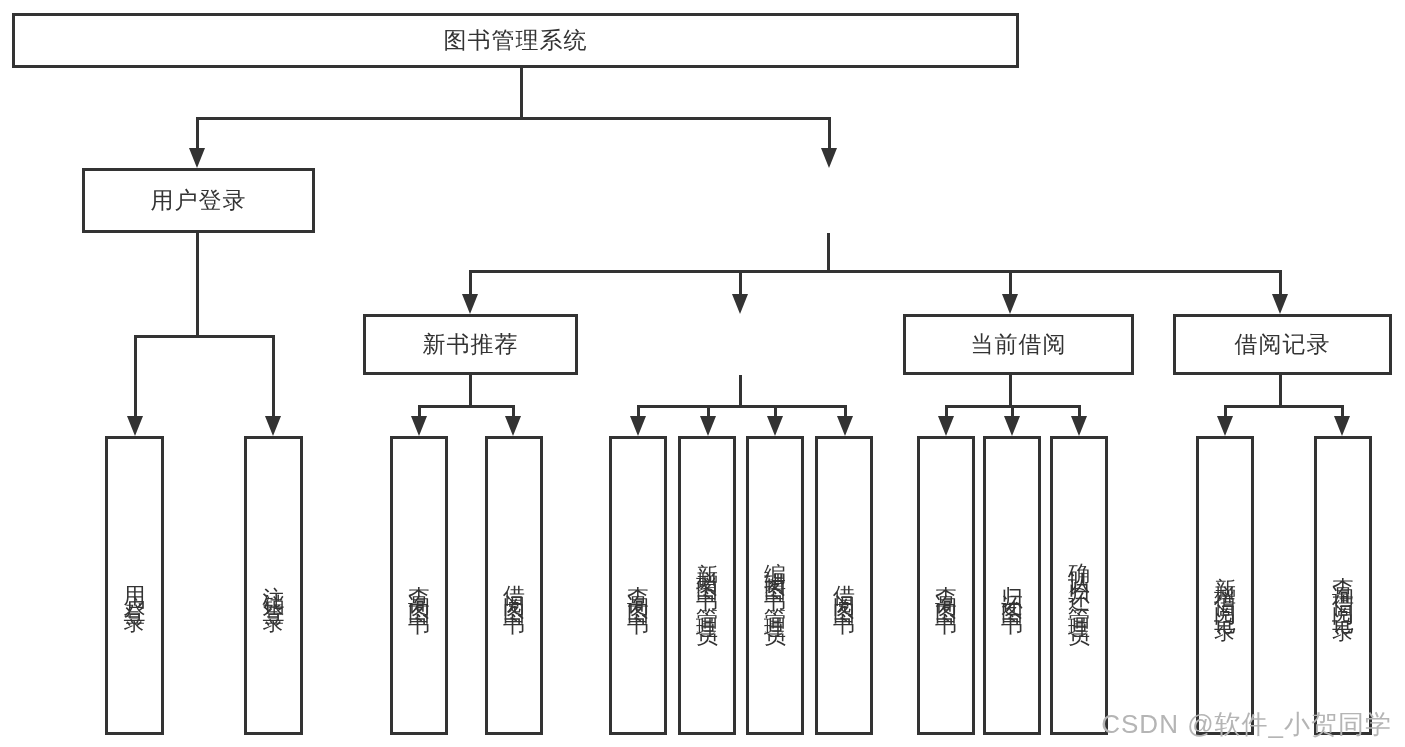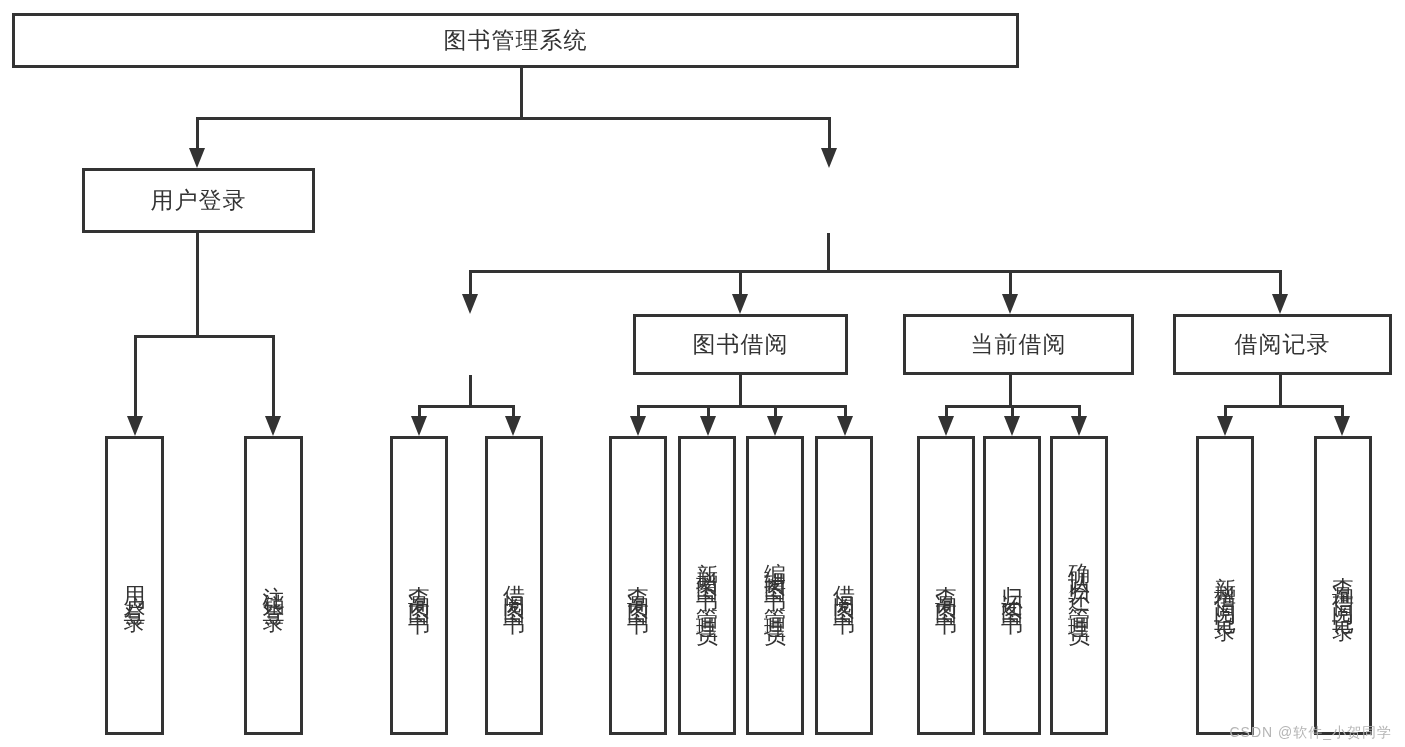--- a/index.html
+++ b/index.html
@@ -53,21 +53,21 @@
     width: 0;
     height: 0;
     border-left: 8px solid transparent;
     border-right: 8px solid transparent;
     border-top: 20px solid #333333;
   }
   .watermark {
     position: absolute;
     right: 13px;
     bottom: 5px;
-    font-size: 14px;
+    font-size: 26px;
     color: #b5b5b5;
     letter-spacing: 1px;
     white-space: nowrap;
     z-index: 10;
   }
 </style>
 </head>
 <body>
 
 <div class="canvas">
@@ -98,22 +98,22 @@
   <div class="hline" style="left:469px; top:270px; width:813px;"></div>
   <div class="vline" style="left:469px; top:270px; height:26px;"></div>
   <div class="arrow" style="left:462px; top:294px;"></div>
   <div class="vline" style="left:739px; top:270px; height:26px;"></div>
   <div class="arrow" style="left:732px; top:294px;"></div>
   <div class="vline" style="left:1009px; top:270px; height:26px;"></div>
   <div class="arrow" style="left:1002px; top:294px;"></div>
   <div class="vline" style="left:1279px; top:270px; height:26px;"></div>
   <div class="arrow" style="left:1272px; top:294px;"></div>
 
-  <div class="box hlabel" style="left:633px; top:314px; width:215px; height:61px;">
-    <span>图书借阅</span>
+  <div class="box hlabel" style="left:363px; top:314px; width:215px; height:61px;">
+    <span>新书推荐</span>
   </div>
   <div class="box hlabel" style="left:903px; top:314px; width:231px; height:61px;">
     <span>当前借阅</span>
   </div>
   <div class="box hlabel" style="left:1173px; top:314px; width:219px; height:61px;">
     <span>借阅记录</span>
   </div>
 
   <div class="vline" style="left:469px; top:375px; height:32px;"></div>
   <div class="hline" style="left:418px; top:405px; width:97px;"></div>

